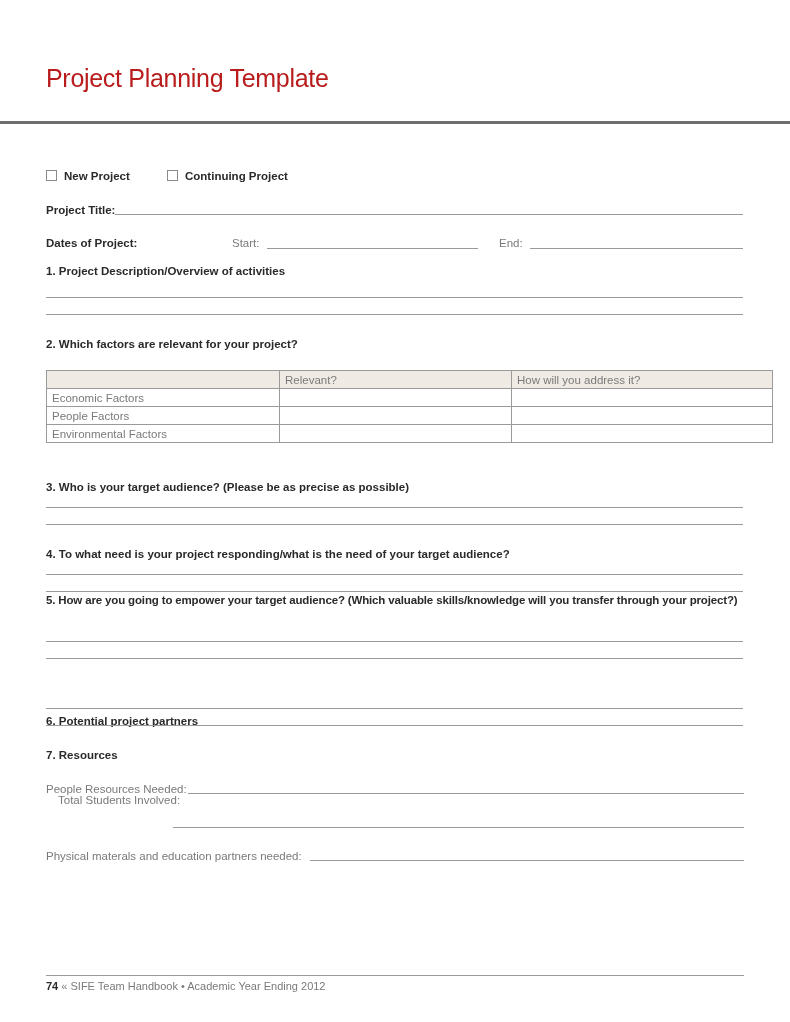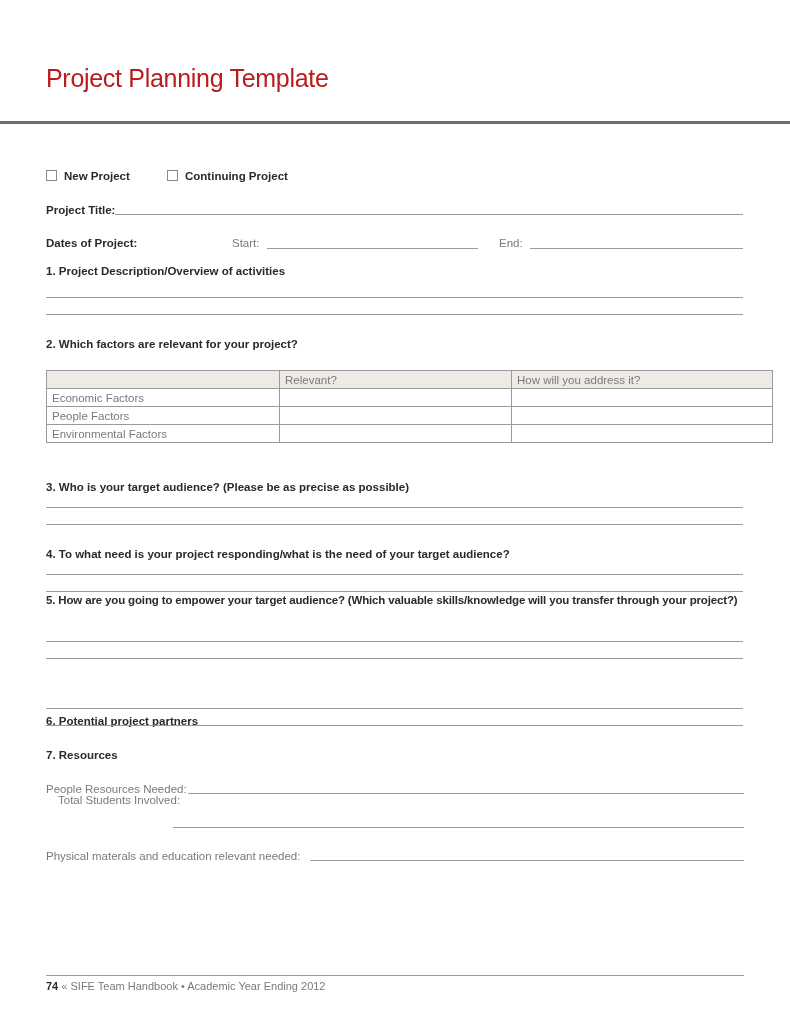--- a/index.html
+++ b/index.html
@@ -111,21 +111,21 @@
 <div class="abs line" style="left:46px; top:725px; width:697px;"></div>
 
 <div class="abs bold-label" style="left:46px; top:749px;">7. Resources</div>
 
 <div class="abs light-label" style="left:46px; top:783px;">People Resources Needed:</div>
 <div class="abs line" style="left:188px; top:793px; width:556px;"></div>
 
 <div class="abs light-label" style="left:46px; top:794px;margin-left:12px;">Total Students Involved:</div>
 <div class="abs line" style="left:173px; top:827px; width:571px;"></div>
 
-<div class="abs light-label" style="left:46px; top:850px;">Physical materals and education relevant needed:</div>
+<div class="abs light-label" style="left:46px; top:850px;">Physical materals and education partners needed:</div>
 <div class="abs line" style="left:310px; top:860px; width:434px;"></div>
 
 <div class="abs footer-rule"></div>
 <div class="abs footer">
   <span class="pg">74</span>
   <span>«</span>
   <span>SIFE Team Handbook • Academic Year Ending 2012</span>
 </div>
 
 </body></html>

